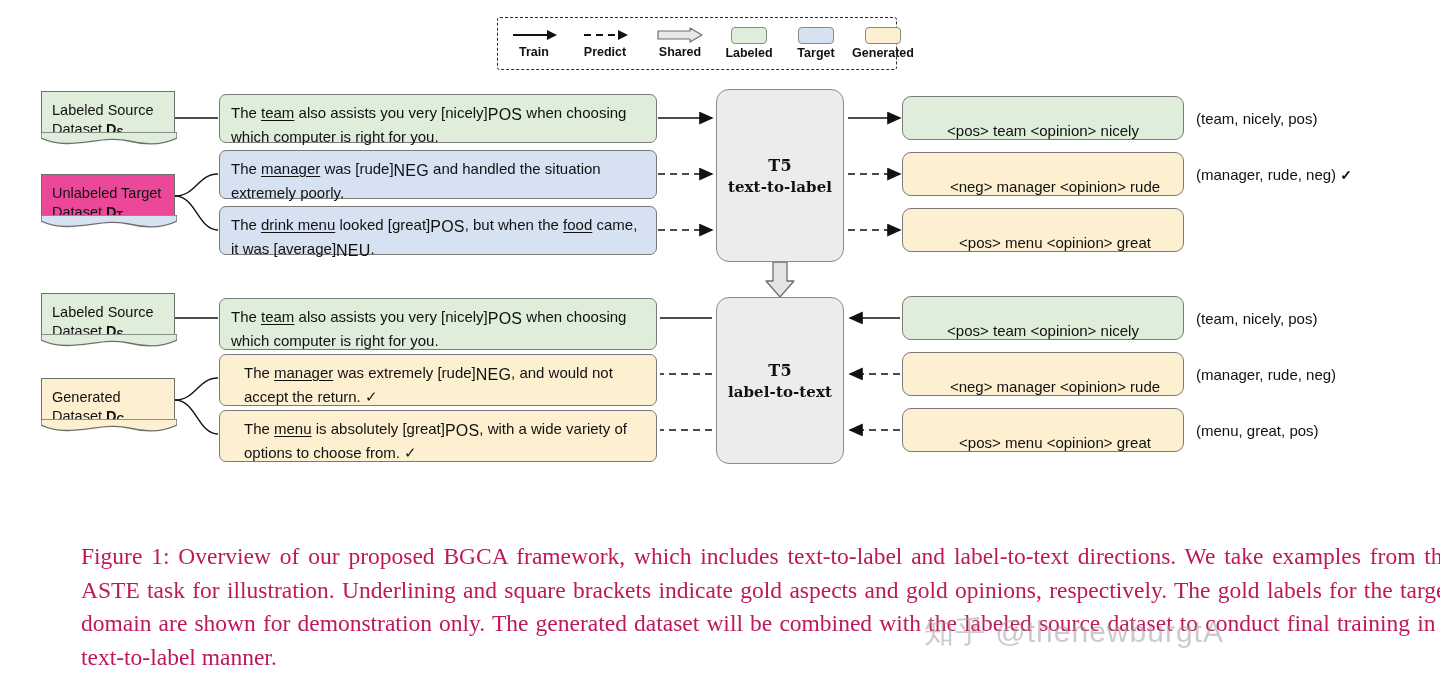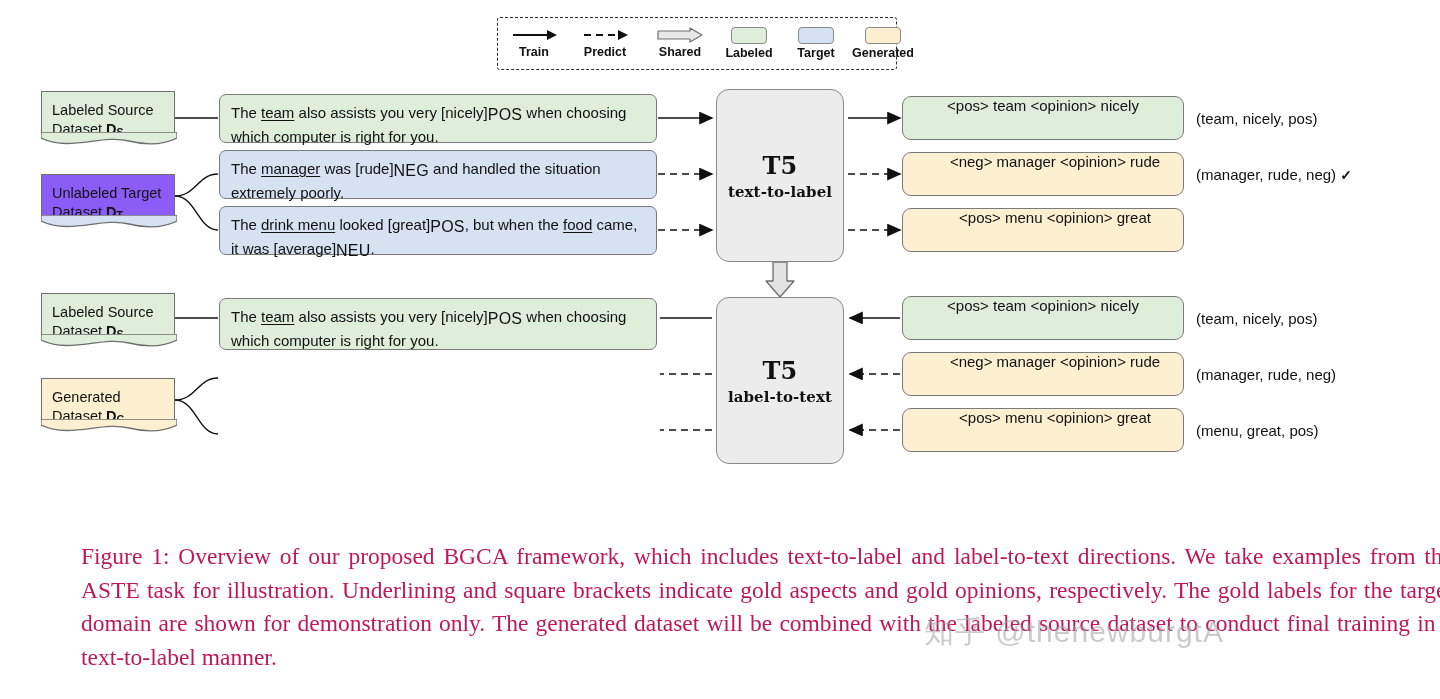--- a/index.html
+++ b/index.html
@@ -23,21 +23,21 @@
     border-bottom:none;
     padding:9px 10px 0 10px;
     font-size:14.5px;
     line-height:19px;
     color:#111;
   }
   .dsbox .wave {
     position:absolute; left:-1.3px; right:-1.3px; bottom:-17px; height:18px;
   }
   .ds-green { background:#dfeedb; }
-  .ds-blue  { background:#8b5cf6; }
+  .ds-blue  { background:#ec4899; }
   .ds-yellow{ background:#fdf0d0; }
   .sub { font-size:10.5px; vertical-align:-2px; font-weight:bold; }
   .bold-d { font-weight:bold; }
 
   
   .sbox {
     position:absolute;
     border:1.2px solid #7a7a7a;
     border-radius:7px;
     padding:7px 11px;
@@ -49,36 +49,36 @@
   .s-blue  { background:#d6e2f2; }
   .s-yellow{ background:#fdf0d0;padding-left:24px; }
   .sbox u { text-decoration:underline; text-underline-offset:1.5px; }
   .sb { font-size:16px; vertical-align:-2px; letter-spacing:.2px; }
 
   .lbox {
     position:absolute;
     border:1.2px solid #7a7a7a;
     border-radius:9px;
     font-size:15px;
-    display:flex; align-items:flex-start; justify-content:center;
+    display:flex; align-items:flex-end; justify-content:center;
     color:#111;
   }
 
   
   .t5 {
     position:absolute;
     background:#ececec;
     border:1.3px solid #8a8a8a;
     border-radius:13px;
     display:flex; flex-direction:column;
     align-items:center; justify-content:center;
     font-family:"DejaVu Serif", serif;
     color:#111;
   }
-  .t5 .t5-title { font-size:24px; font-weight:bold; letter-spacing:.3px;text-align:center; }
+  .t5 .t5-title { font-size:16px; font-weight:bold; letter-spacing:.3px;text-align:center; }
   .t5 .t5-sub   { font-size:15px; font-weight:bold; margin-top:3px; letter-spacing:.1px; }
 
   
   .tuple {
     position:absolute;
     font-size:15px;
     line-height:23px;
     white-space:nowrap;
     color:#111;
   }
@@ -261,20 +261,26 @@
     <span>Generated</span><br>
     <span>Dataset </span><span class="bold-d">D</span><span class="sub">G</span>
     <svg class="wave" viewBox="0 0 136 18" preserveAspectRatio="none">
       <path d="M0,0 L0,6 C30,20 60,2 88,9 C108,14 124,12 136,6 L136,0 Z" fill="#fdf0d0" stroke="#6f6f6f" stroke-width="1.3"></path>
     </svg>
   </div>
 
   <div class="sbox s-green" style="left:219px; top:298px; width:438px; height:52px;">
     <span><span>The </span><u>team</u><span> also assists you very [nicely]</span><span class="sb">POS</span><span> when choosing which computer is right for you.</span></span>
   </div>
+  <div class="sbox s-yellow" style="left:219px; top:354px; width:438px; height:52px;">
+    <span><span>The </span><u>manager</u><span> was extremely [rude]</span><span class="sb">NEG</span><span>, and would not accept the return. ✓</span></span>
+  </div>
+  <div class="sbox s-yellow" style="left:219px; top:410px; width:438px; height:52px;">
+    <span><span>The </span><u>menu</u><span> is absolutely [great]</span><span class="sb">POS</span><span>, with a wide variety of options to choose from. ✓</span></span>
+  </div>
 
   <div class="t5" style="left:716px; top:297px; width:128px; height:167px;">
     <div class="t5-title">T5</div>
     <div class="t5-sub">label-to-text</div>
   </div>
 
   <div class="lbox s-green" style="left:902px; top:296px; width:282px; height:44px;">
     <span>&lt;pos&gt; team &lt;opinion&gt; nicely</span>
   </div>
   <div class="lbox s-yellow" style="left:902px; top:352px; width:282px; height:44px;">

